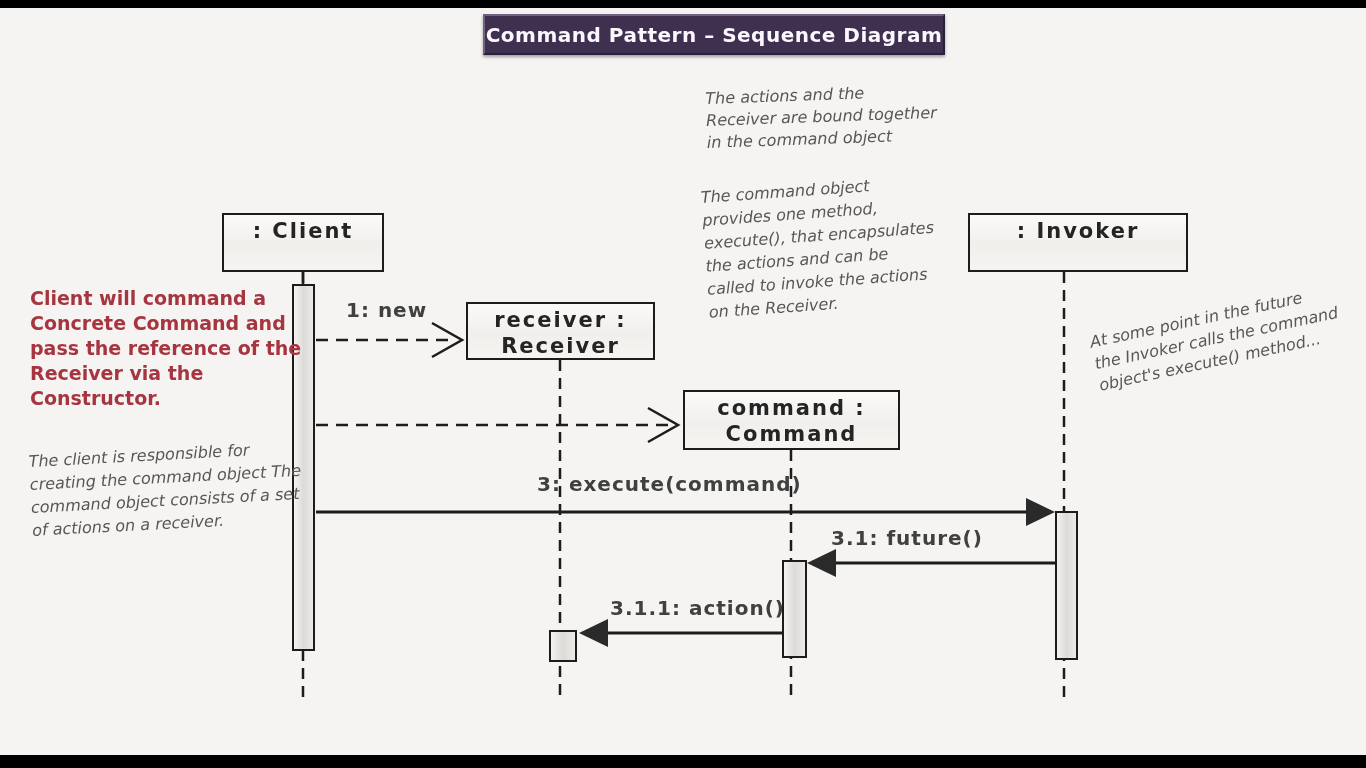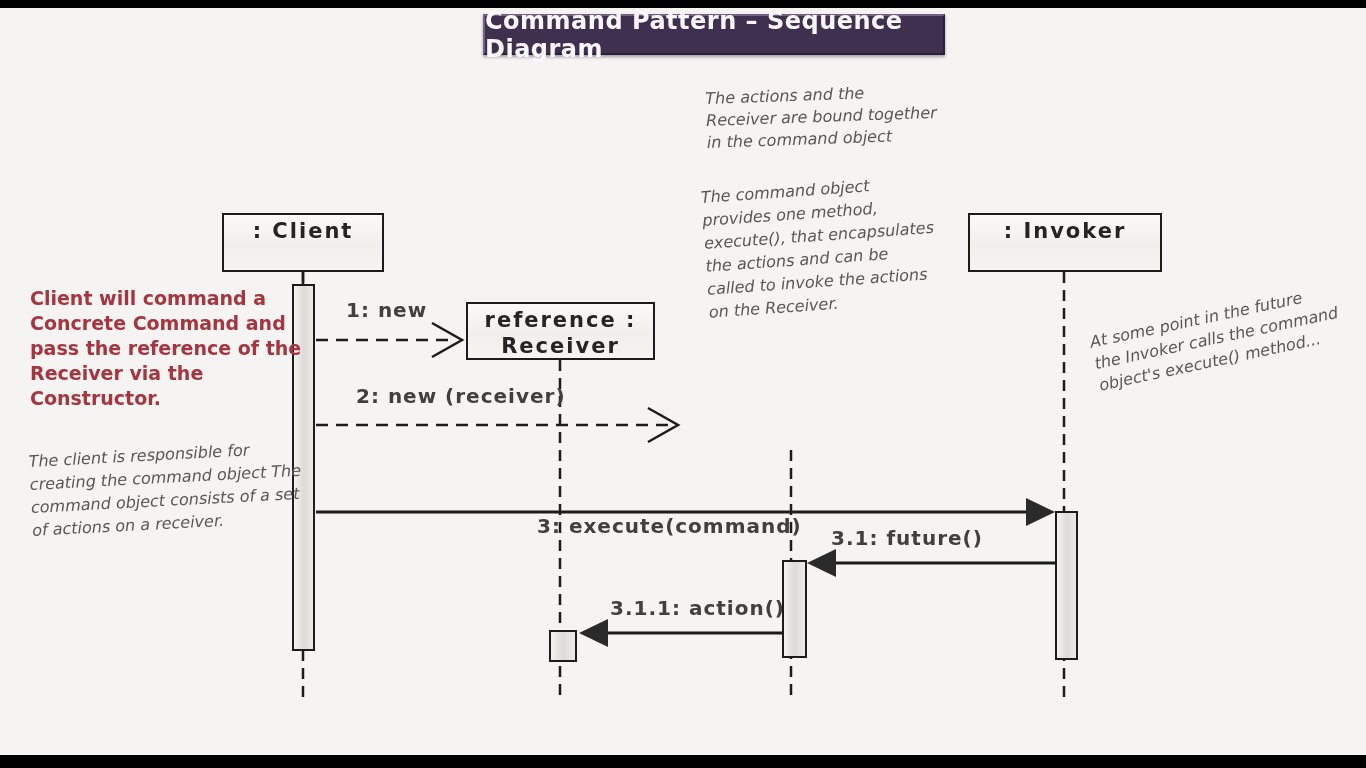--- a/index.html
+++ b/index.html
@@ -13,58 +13,58 @@
 
   
   .title-banner{
     position:absolute;left:483px;top:14px;width:462px;height:41px;
     background:#3f3050;border:2px solid #716183;border-bottom-color:#2a2038;
     border-right-color:#2a2038;box-sizing:border-box;
     box-shadow:0 2px 3px rgba(0,0,0,0.35);
     display:flex;align-items:center;justify-content:center;
   }
   .title-banner span{
-    color:#fbf7ff;font-size:24px;font-weight:bold;letter-spacing:0.5px;
+    color:#fbf7ff;font-size:20px;font-weight:bold;letter-spacing:0.5px;
   }
 
   svg.connectors{position:absolute;left:0;top:0;}
 
   
   .obox{
     position:absolute;background:linear-gradient(180deg,#fbfaf9 0%,#f1efec 55%,#f6f4f1 100%);
     border:2.5px solid #1c1c1c;box-sizing:border-box;
     display:flex;align-items:flex-start;justify-content:center;
   }
   .obox span{
     font-weight:bold;color:#242424;font-size:21px;letter-spacing:2px;
     line-height:26px;white-space:pre-line;text-align:center;padding-top:3px;
   }
   .obox.client  {left:222px;top:213px;width:162px;height:59px;}
   .obox.receiver{left:466px;top:302px;width:189px;height:58px;}
   .obox.command {left:683px;top:390px;width:217px;height:60px;}
-  .obox.invoker {left:968px;top:213px;width:194px;height:59px;}
+  .obox.invoker {left:968px;top:213px;width:220px;height:59px;}
 
   
   .act{
     position:absolute;border:2.5px solid #1c1c1c;box-sizing:border-box;
     background:linear-gradient(90deg,#f4f3f1 0%,#dddbd7 50%,#eceae7 100%);
   }
   .act.client  {left:292px;top:284px;width:23px;height:367px;}
   .act.invoker {left:1055px;top:511px;width:23px;height:149px;}
   .act.command {left:782px;top:560px;width:25px;height:98px;}
   .act.receiver{left:549px;top:630px;width:28px;height:32px;}
 
   
   .msg{
     position:absolute;color:#404040;font-weight:600;font-size:20px;
     letter-spacing:1px;white-space:nowrap;
   }
   .msg.m1{left:346px;top:298px;}
   .msg.m2{left:356px;top:384px;}
-  .msg.m3{left:537px;top:472px;margin-top:42px;}
+  .msg.m3{left:537px;top:472px;}
   .msg.m4{left:831px;top:526px;}
   .msg.m5{left:568px;top:596px;margin-left:42px;}
 
   
   .note{
     position:absolute;white-space:pre-line;font-style:italic;
     color:#575757;font-size:16px;line-height:22px;transform-origin:left top;
   }
   .note.bound   {left:705px;top:88px;transform:rotate(-2deg);}
   .note.method  {left:700px;top:186px;transform:rotate(-4deg);line-height:23px;}
@@ -114,29 +114,32 @@
 
   <div class="act client"></div>
   <div class="act invoker"></div>
   <div class="act command"></div>
   <div class="act receiver"></div>
 
   <div class="obox client">
     <span>: Client</span>
   </div>
   <div class="obox receiver">
-    <span>reference :
+    <span>receiver :
 Receiver</span>
+  </div>
+  <div class="obox command">
+    <span>command :
+Command</span>
   </div>
   <div class="obox invoker">
     <span>: Invoker</span>
   </div>
 
   <div class="msg m1">1: new</div>
-  <div class="msg m2">2: new (receiver)</div>
   <div class="msg m3">3: execute(command)</div>
   <div class="msg m4">3.1: future()</div>
   <div class="msg m5">3.1.1: action()</div>
 
   <div class="note bound">The actions and the
 Receiver are bound together
 in the command object</div>
   <div class="note method">The command object
 provides one method,
 execute(), that encapsulates

